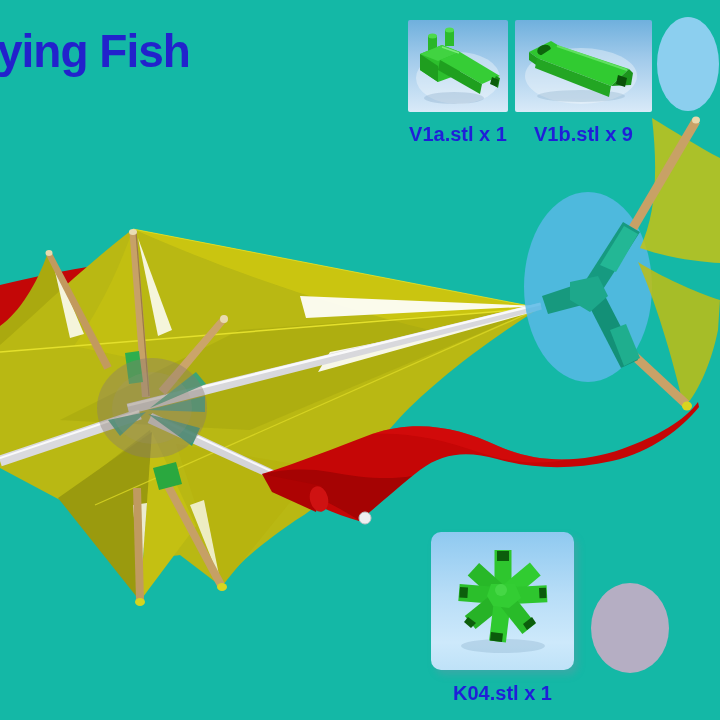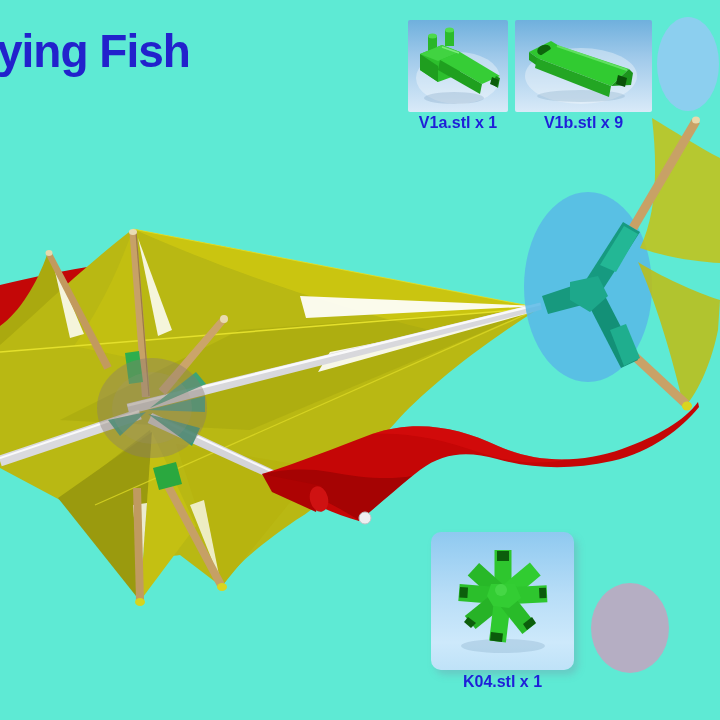--- a/index.html
+++ b/index.html
@@ -1,29 +1,29 @@
 <!DOCTYPE html>
 <html><head>
 <meta charset="utf-8">
 <style>
   html,body{margin:0;padding:0;background:#ffffff;}
-  .stage{position:relative;width:720px;height:720px;background:#5eead4;overflow:hidden;
+  .stage{position:relative;width:720px;height:720px;background:#14b8a6;overflow:hidden;
          font-family:"Liberation Sans", sans-serif;}
   .scene{position:absolute;left:0;top:0;width:720px;height:720px;}
   .page-title{position:absolute;left:-3px;top:24px;font-size:46px;font-weight:bold;
               color:#2222cc;letter-spacing:-1px;white-space:nowrap;}
   .callout{position:absolute;}
   .thumb{position:absolute;left:0;top:0;overflow:hidden;}
   .thumb svg{display:block;}
   .thumb-blue{background:linear-gradient(180deg,#6fb0dd 0%,#9fc9ea 40%,#d9eaf8 100%);
               border-radius:2px;}
   .thumb-k04{background:linear-gradient(180deg,#8fc9f0 0%,#b7ddf7 45%,#cde9fb 80%,#bfe2f8 100%);
              border-radius:10px;box-shadow:4px 5px 7px rgba(120,145,170,0.35);}
-  .co-label{position:absolute;text-align:center;font-weight:bold;font-size:16px;
-            color:#1f1fd8;white-space:nowrap;}
+  .co-label{position:absolute;text-align:center;font-weight:bold;font-size:20px;
+            color:#1f1fd8;white-space:nowrap;margin-top:9px;}
   .co-v1a{left:408px;top:20px;width:100px;height:120px;}
   .co-v1a .thumb{width:100px;height:92px;}
   .co-v1a .co-label{left:-12px;top:94px;width:124px;}
   .co-v1b{left:515px;top:20px;width:137px;height:120px;}
   .co-v1b .thumb{width:137px;height:92px;}
   .co-v1b .co-label{left:0px;top:94px;width:137px;}
   .co-k04{left:431px;top:532px;width:158px;height:165px;}
   .co-k04 .thumb{width:143px;height:138px;}
   .co-k04 .co-label{left:0px;top:141px;width:143px;}
 </style>

